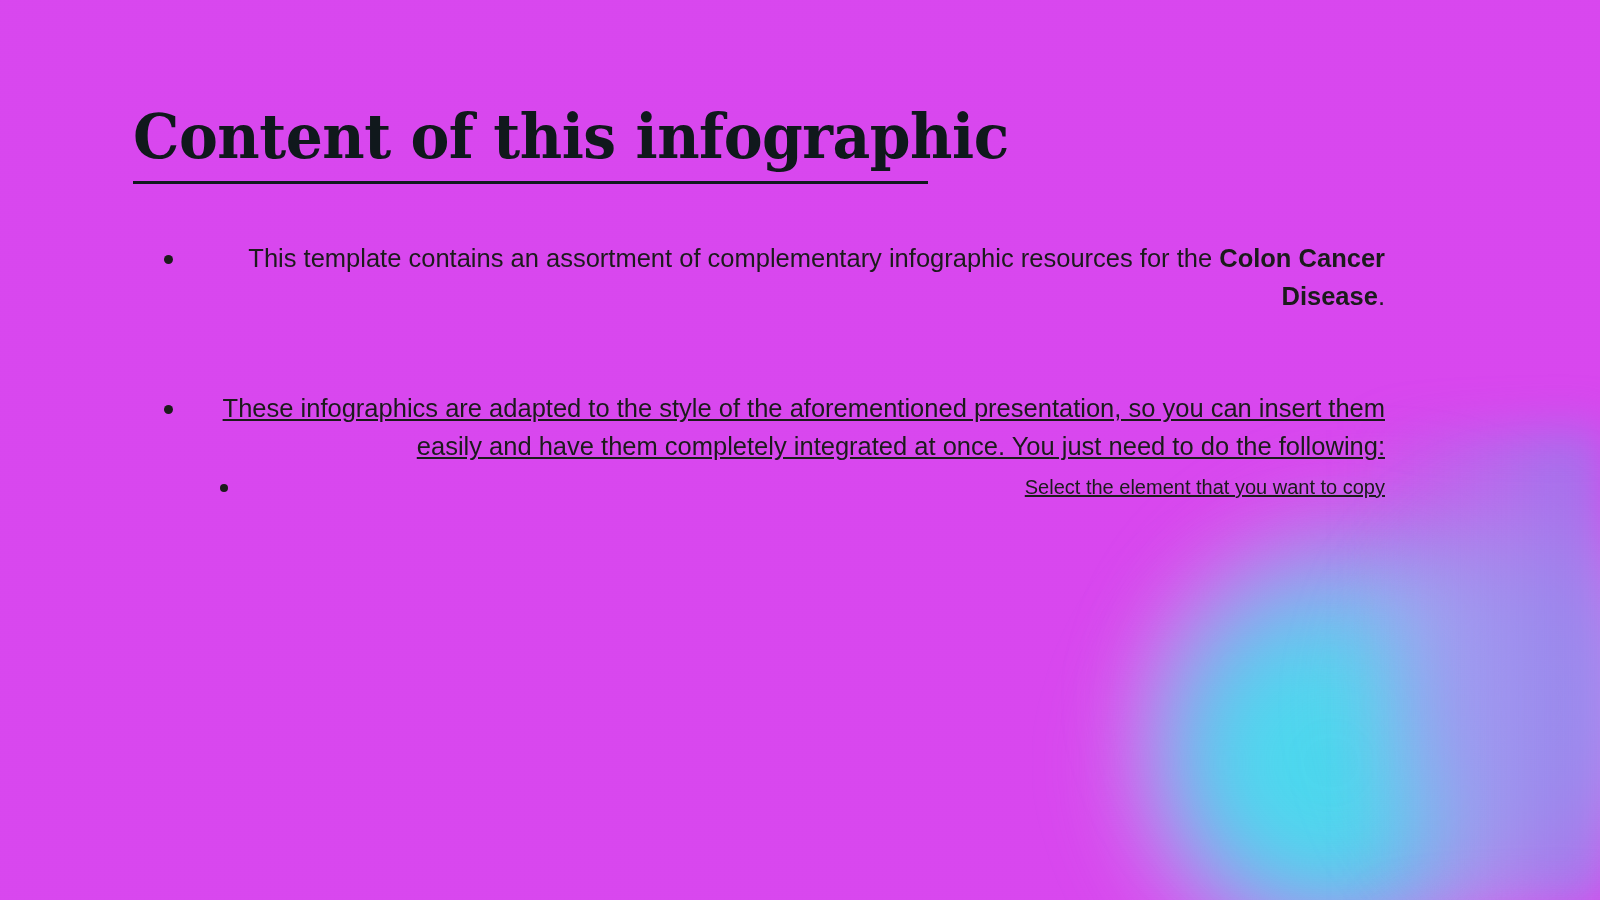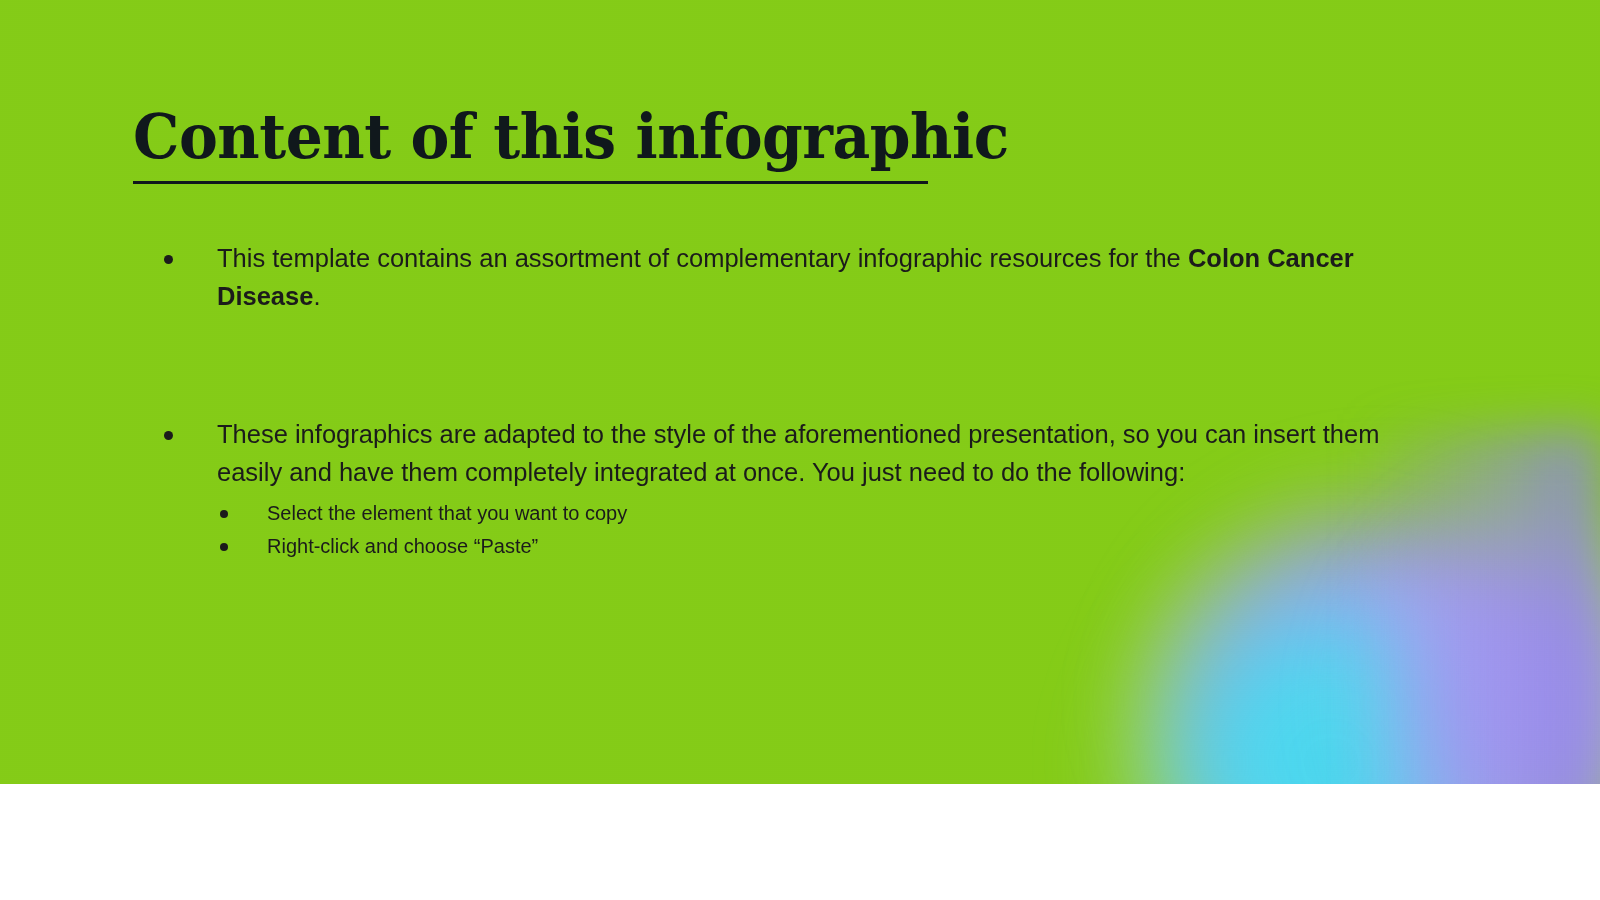--- a/index.html
+++ b/index.html
@@ -9,22 +9,22 @@
   body {
     width: 1600px;
     height: 900px;
     overflow: hidden;
     font-family: "Liberation Sans", sans-serif;
   }
 
   #slide {
     position: relative;
     width: 1600px;
-    height: 784px;
-    background-color: #84cc16;
+    height: 900px;
+    background-color: #d946ef;
     overflow: hidden;
   }
 
   
   .blob-layer {
     position: absolute;
     inset: 0;
     pointer-events: none;
   }
   .blob-purple {
@@ -130,28 +130,30 @@
     width: 1230px;
     color: #1b1b1b;
     font-size: 25.5px;
     line-height: 37.5px;
   }
 
   ul.level1 {
     list-style: none;
     margin: 0;
     padding: 0;
+    text-align: right;
   }
   ul.level1 > li {
     position: relative;
     padding-left: 62px;
     margin: 0 0 0 0;
   }
   ul.level1 > li + li {
-    margin-top: 101px;
+    margin-top: 75px;
+    text-decoration: underline;
   }
   ul.level1 > li > .bullet {
     position: absolute;
     left: 9px;
     top: 15px;
     width: 9px;
     height: 9px;
     border-radius: 50%;
     background: #1b1b1b;
   }
@@ -208,24 +210,20 @@
 
         <li>
           <span class="bullet"></span>
           <p class="para">These infographics are adapted to the style of the aforementioned presentation, so you can insert them easily and have them completely integrated at once. You just need to do the following:</p>
 
           <ul class="level2">
             <li>
               <span class="bullet"></span>
               <span>Select the element that you want to copy</span>
             </li>
-            <li>
-              <span class="bullet"></span>
-              <span>Right-click and choose “Paste”</span>
-            </li>
           </ul>
         </li>
 
       </ul>
     </div>
 
   </div>
 </div>
 
 </body></html>

